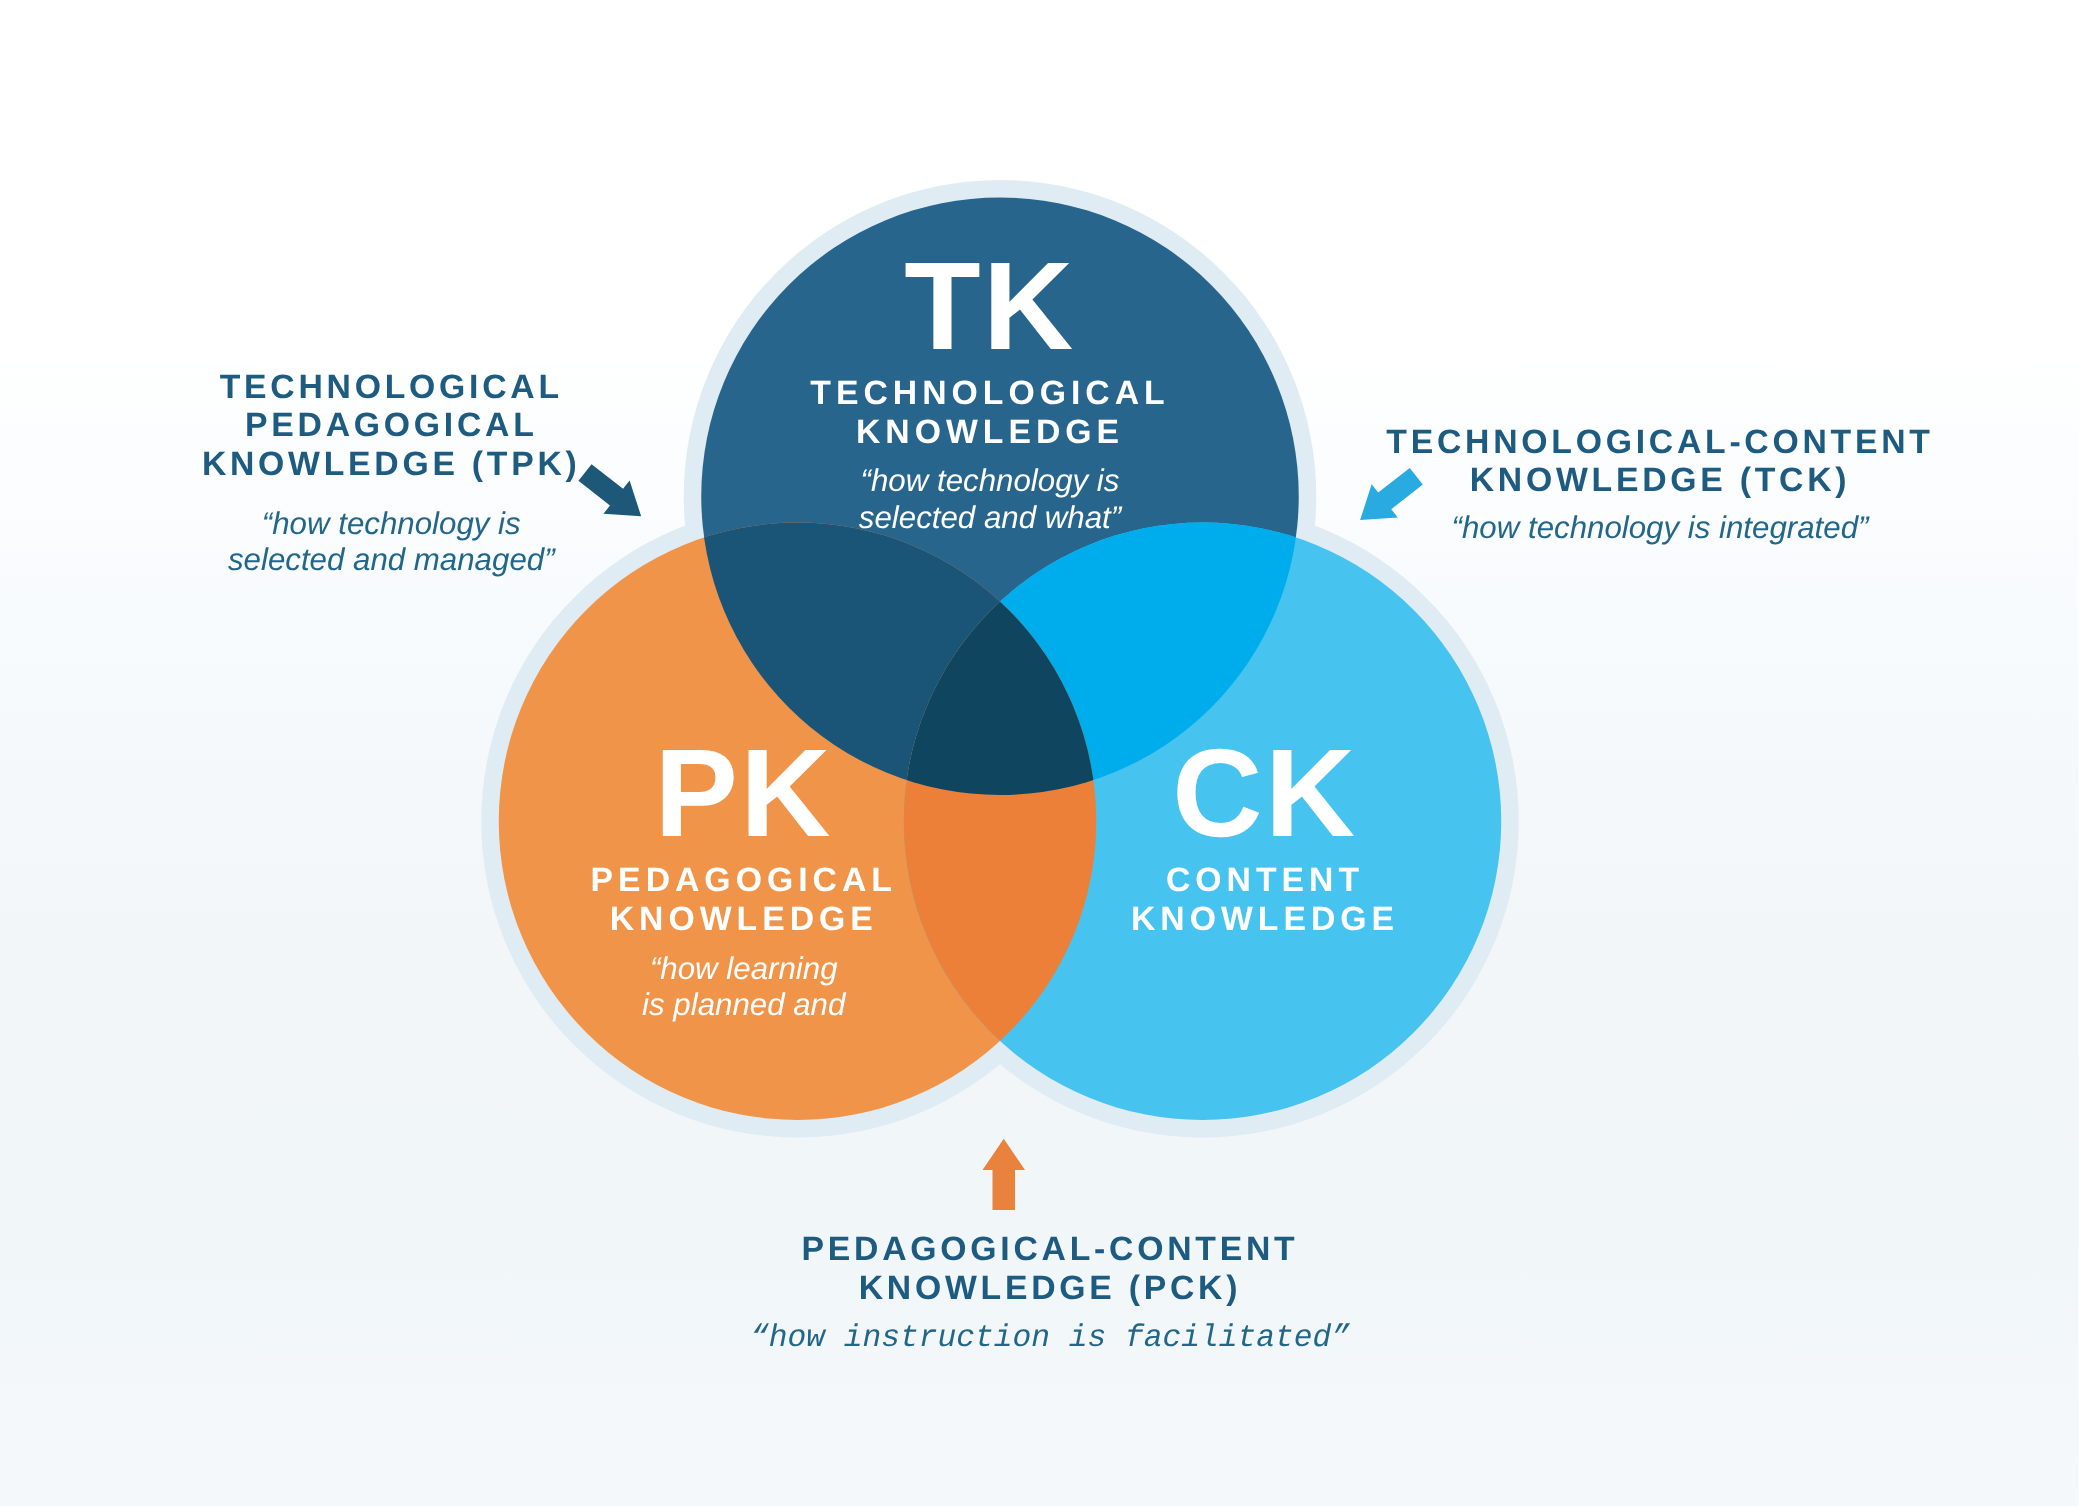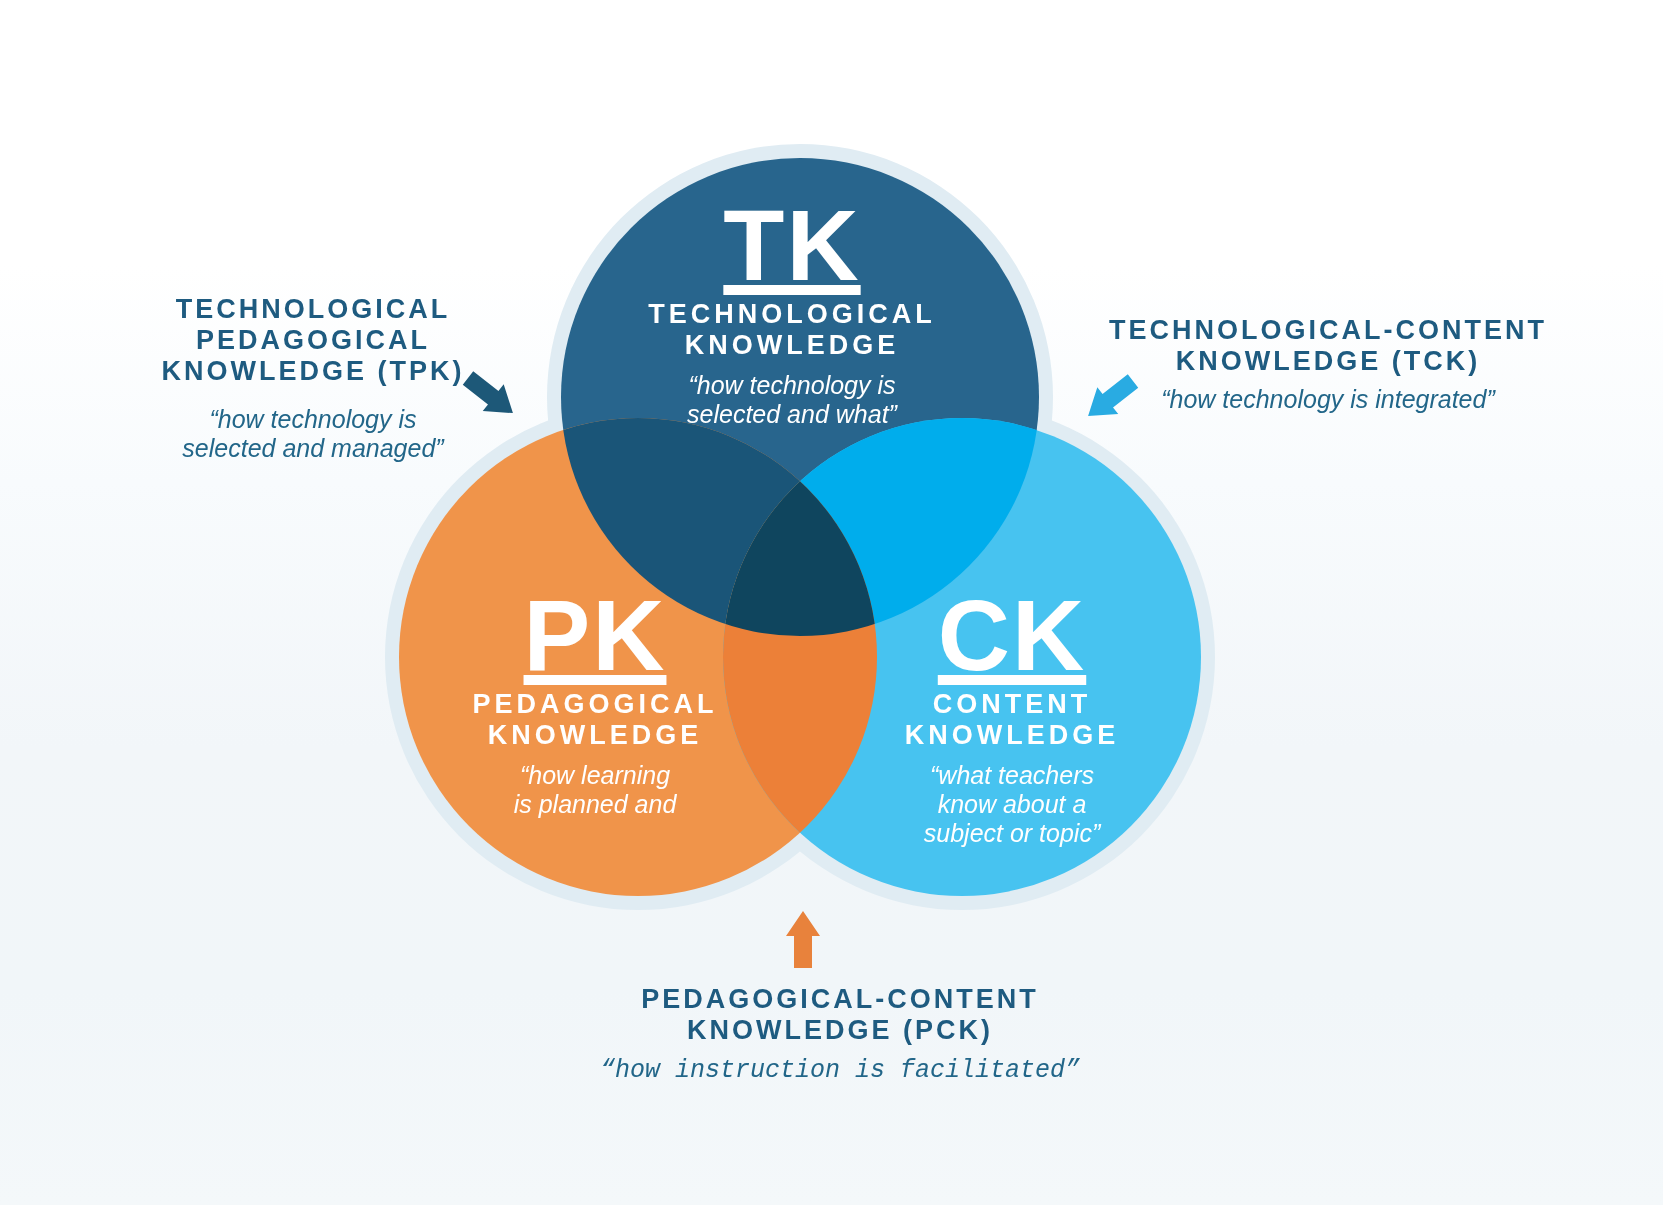--- a/index.html
+++ b/index.html
@@ -13,21 +13,21 @@
     width:1663px;height:1205px;
     overflow:hidden;
     background:linear-gradient(180deg,#ffffff 0%,#ffffff 22%,#f8fbfd 40%,#f2f6f9 62%,#f1f6f9 82%,#f4f8fa 100%);
   }
   .venn-svg{position:absolute;left:0;top:0;}
 
   
   .tblock{position:absolute;text-align:center;}
   .abbr{
     font-size:100px;font-weight:700;line-height:1.0;
-    color:#ffffff;letter-spacing:2px;text-decoration:underline;
+    color:#ffffff;letter-spacing:2px;
   }
   .circle-title{
     font-size:27px;font-weight:700;letter-spacing:4px;
     line-height:31px;color:#ffffff;margin-top:4px;
   }
   .circle-quote{
     font-size:25px;font-style:italic;line-height:29px;
     color:#ffffff;margin-top:10px;
   }
   .callout-heading{
@@ -40,21 +40,21 @@
   }
   .tpk-quote{margin-top:18px;}
   .tck-quote{margin-top:8px;}
   .pck-quote{margin-top:10px;font-family:Liberation Mono, monospace;}
 
   
   .tk-block {left:572px; top:195px; width:440px;}
   .pk-block {left:395px; top:585px; width:400px;}
   .ck-block {left:812px; top:585px; width:400px;}
   .tpk-block{left:83px;  top:294px; width:460px;}
-  .tck-block{left:1068px;top:315px; width:520px;}
+  .tck-block{left:1068px;top:338px; width:520px;}
   .pck-block{left:580px; top:984px; width:520px;}
 </style>
 </head>
 <body>
 
 <div class="stage">
 
   <svg class="venn-svg" width="1663" height="1205" viewBox="0 0 1663 1205">
     <defs>
       <clipPath id="clipTK">
@@ -117,25 +117,20 @@
       <div>is planned and</div>
     </div>
   </div>
 
   <div class="tblock ck-block">
     <div class="abbr">CK</div>
     <div class="circle-title">
       <div>CONTENT</div>
       <div>KNOWLEDGE</div>
     </div>
-    <div class="circle-quote">
-      <div>“what teachers</div>
-      <div>know about a</div>
-      <div>subject or topic”</div>
-    </div>
   </div>
 
   <div class="tblock tpk-block">
     <div class="callout-heading">
       <div>TECHNOLOGICAL</div>
       <div>PEDAGOGICAL</div>
       <div>KNOWLEDGE (TPK)</div>
     </div>
     <div class="callout-quote tpk-quote">
       <div>“how technology is</div>

